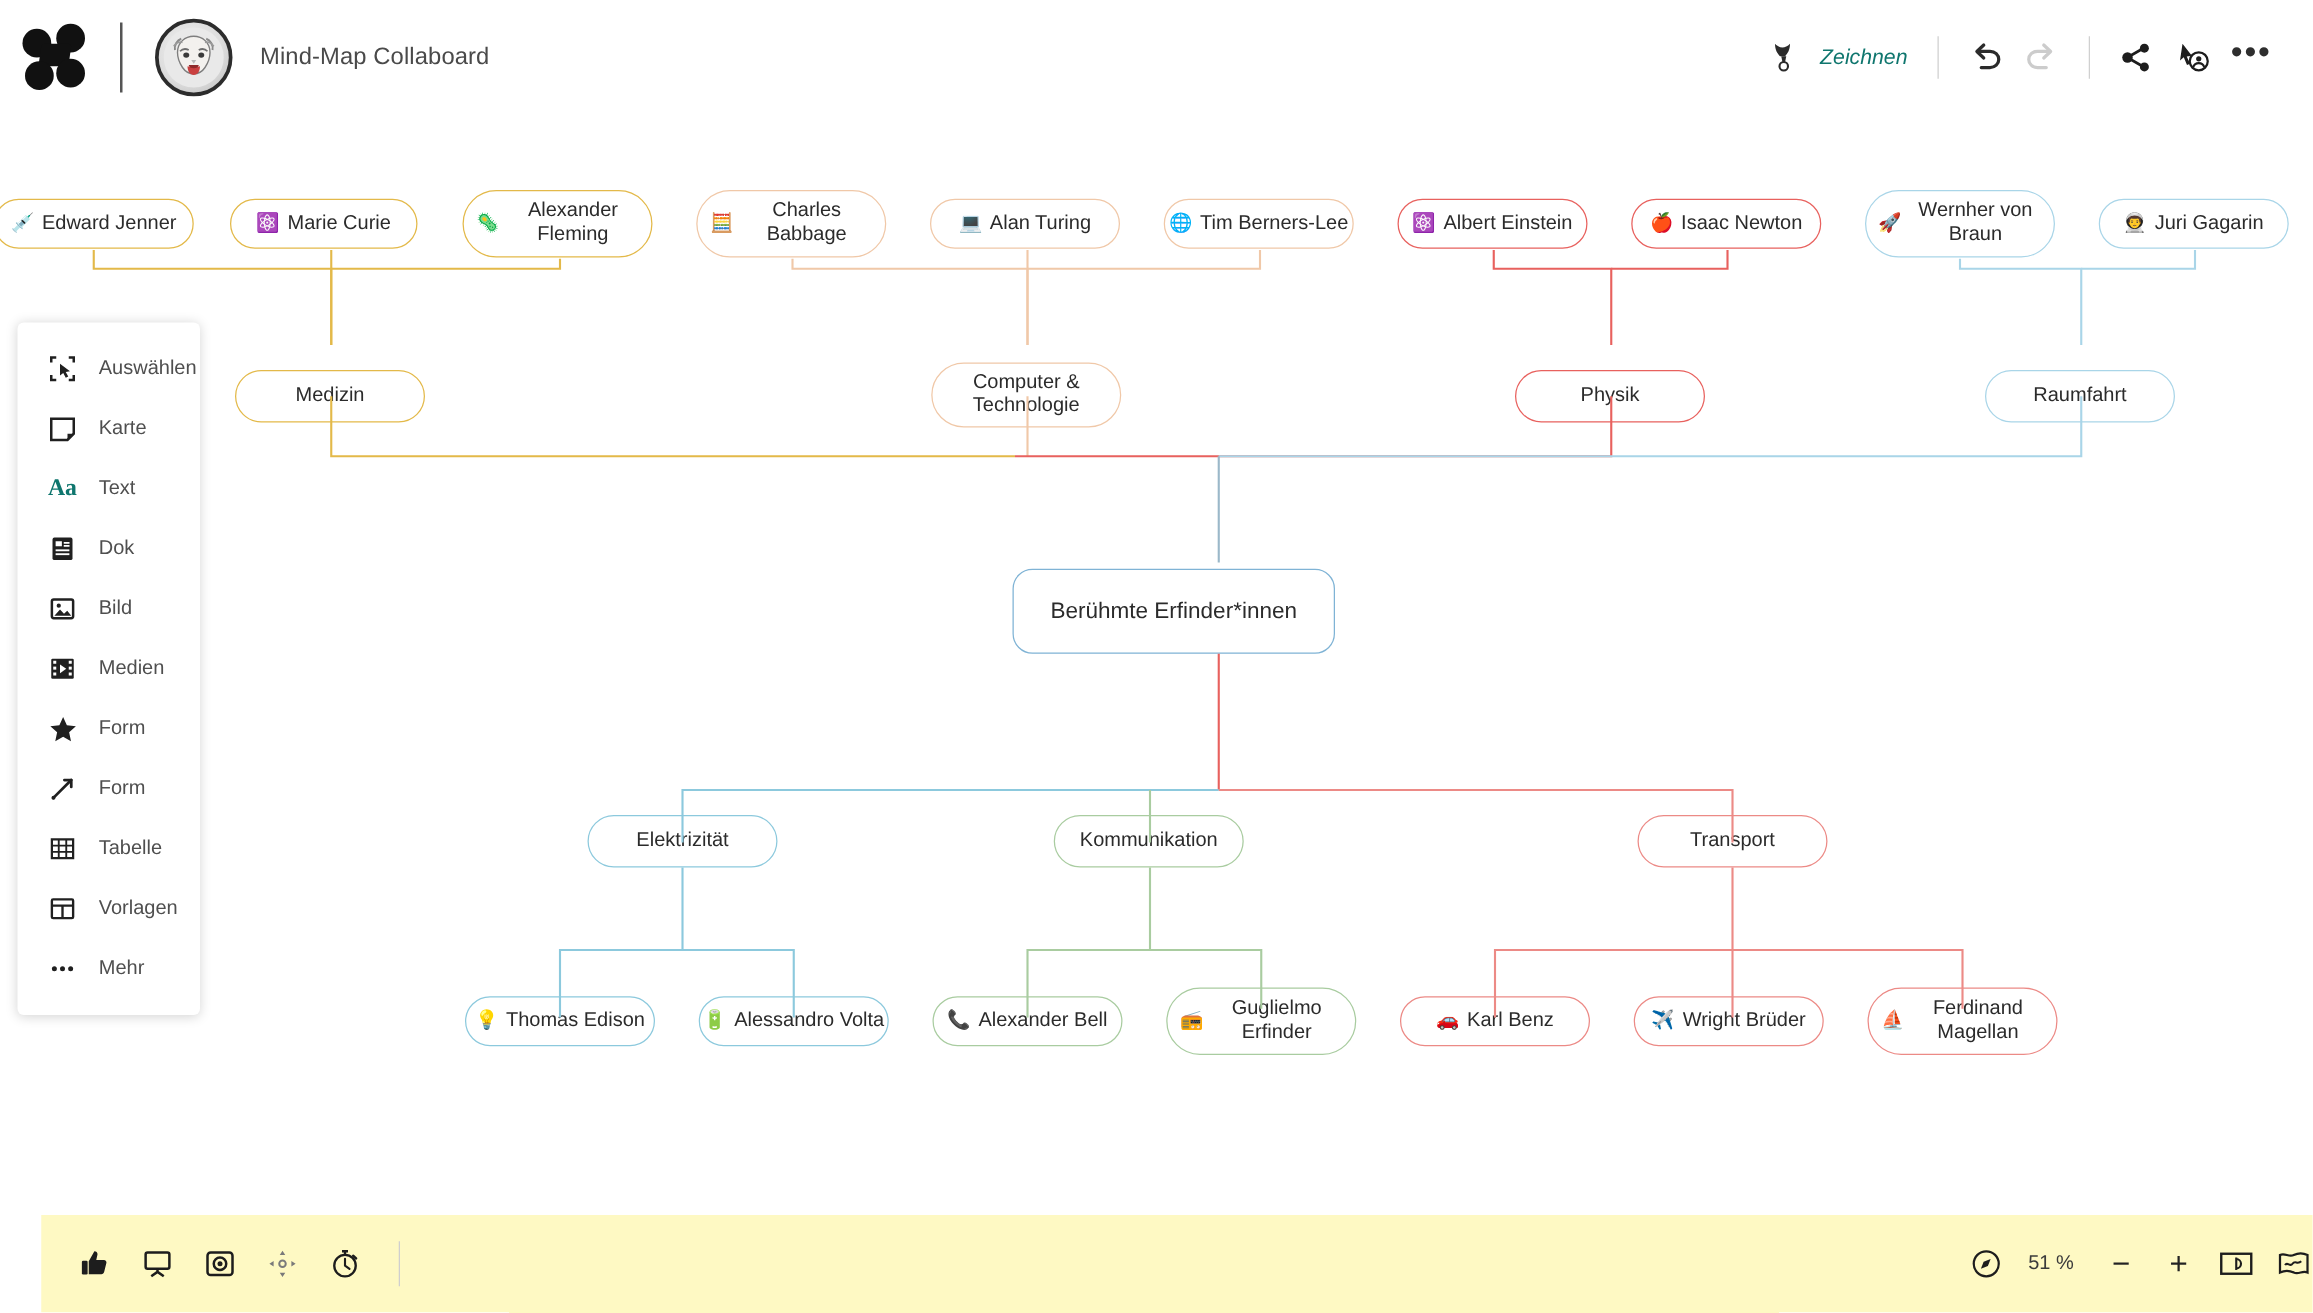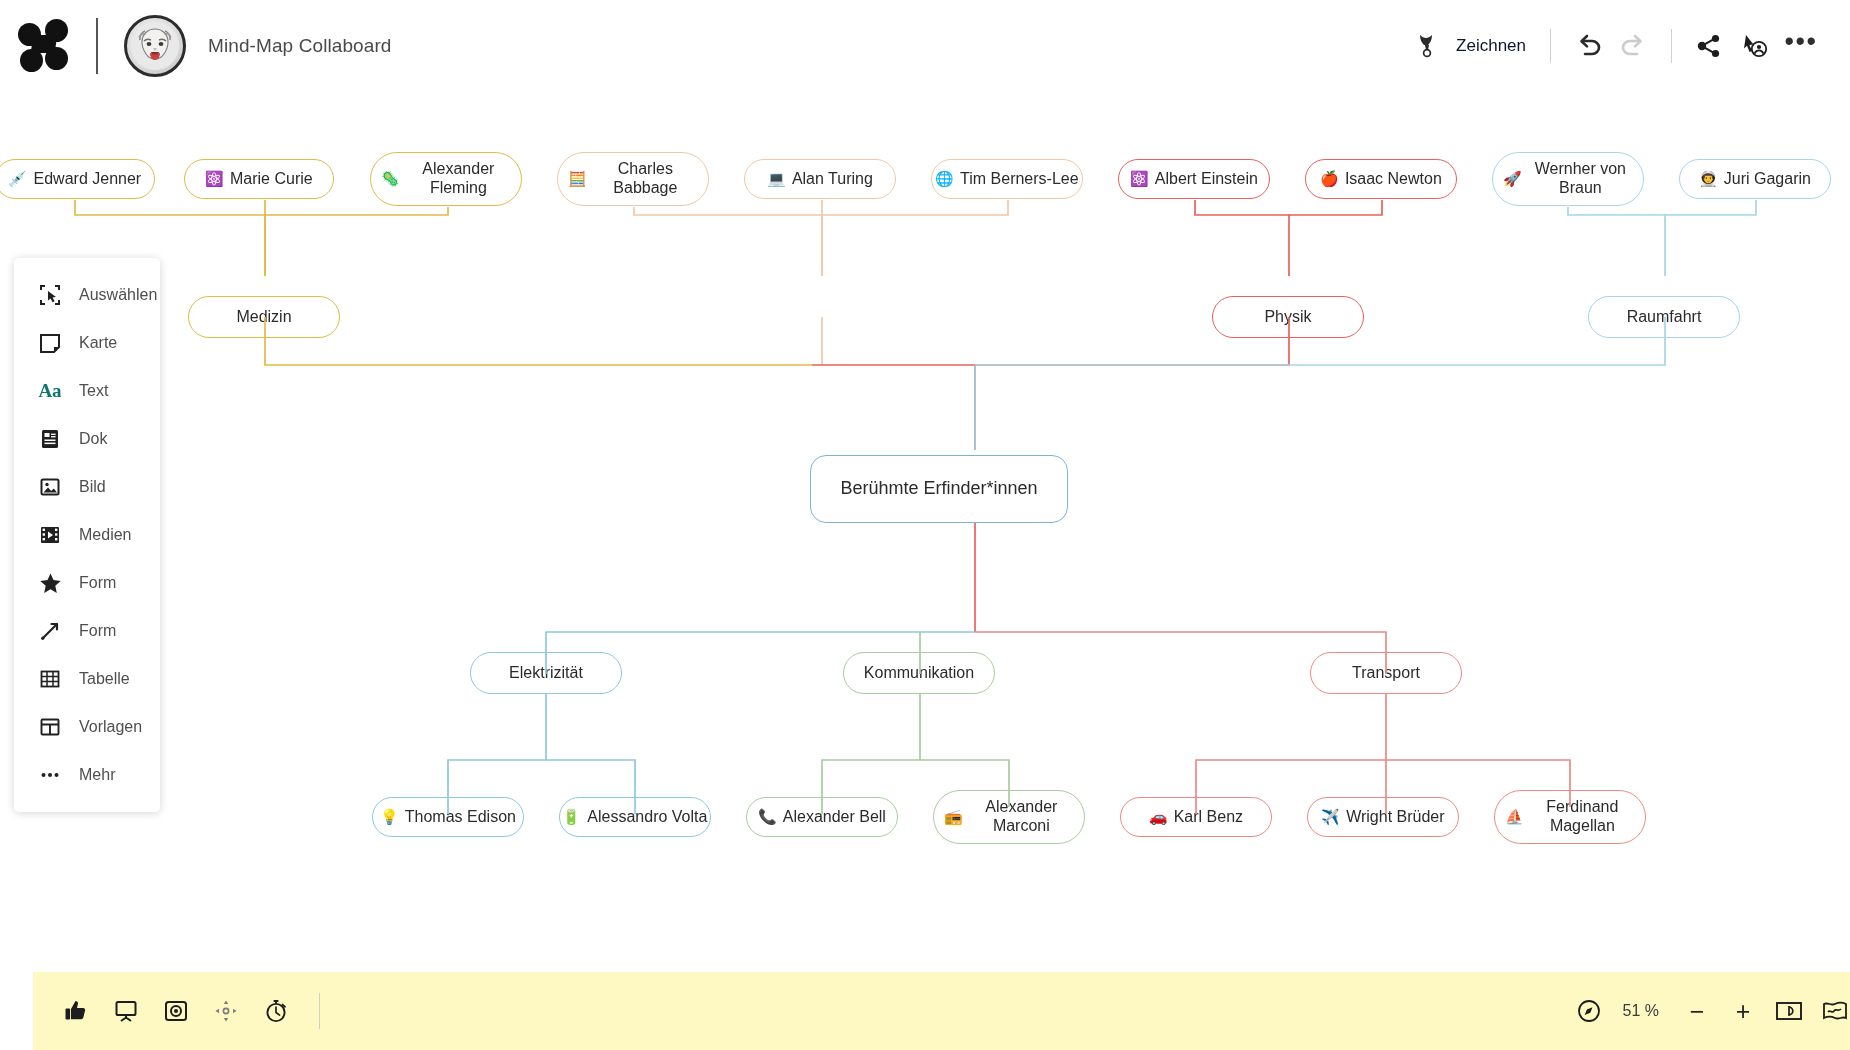--- a/index.html
+++ b/index.html
@@ -40,21 +40,21 @@
   #topbar-right {
     margin-left: auto; display: flex; align-items: center; gap: 0px;
     padding-right: 26px;
   }
   .tb-btn {
     display: flex; align-items: center; justify-content: center;
     height: 46px; min-width: 46px; border-radius: 6px; cursor: pointer;
     color: #2e2e2e;
   }
   .tb-btn.disabled { color: #c8c8c8; cursor: default; }
-  .tb-label { font-size: 17px; color: #0f172a; margin-left: 6px; margin-right: 10px; }
+  .tb-label { font-size: 17px; color: #0f766e; margin-left: 6px; margin-right: 10px; font-style: italic; }
   .tb-sep { width: 1px; height: 34px; background: #d0d0d0; margin: 0 14px; }
   .tb-dots { font-size: 27px; letter-spacing: 1.5px; line-height: 0.5; padding-bottom:8px;}
 
   
   #sidebar {
     position: absolute; left: 14px; top: 258px;
     width: 146px;
     background: #ffffff;
     border-radius: 5px;
     box-shadow: 0 1px 9px rgba(0,0,0,0.17);
@@ -236,20 +236,23 @@
     </g>
   </svg>
 
   <div id="canvas">
       <div class="node root" style="left: 810px; top: 455px; width: 258px; height: 68px; border-color: rgb(127, 179, 213);">
         <span>Berühmte Erfinder*innen</span>
       </div>
       <div class="node cat" style="left: 188px; top: 296px; width: 152px; height: 42px; border-color: rgb(227, 185, 73);">
         <span>Medizin</span>
       </div>
+      <div class="node cat two-line" style="left: 745px; top: 290px; width: 152px; height: 52px; border-color: rgb(240, 200, 168);">
+        <span>Computer &amp; Technologie</span>
+      </div>
       <div class="node cat" style="left: 1212px; top: 296px; width: 152px; height: 42px; border-color: rgb(232, 97, 94);">
         <span>Physik</span>
       </div>
       <div class="node cat" style="left: 1588px; top: 296px; width: 152px; height: 42px; border-color: rgb(169, 213, 232);">
         <span>Raumfahrt</span>
       </div>
       <div class="node cat" style="left: 470px; top: 652px; width: 152px; height: 42px; border-color: rgb(140, 201, 221);">
         <span>Elektrizität</span>
       </div>
       <div class="node cat" style="left: 843px; top: 652px; width: 152px; height: 42px; border-color: rgb(169, 204, 160);">
@@ -305,21 +308,21 @@
       <div class="node" style="left: 559px; top: 797px; width: 152px; height: 40px; border-color: rgb(140, 201, 221);">
         <span class="emo">🔋</span>
         <span>Alessandro Volta</span>
       </div>
       <div class="node" style="left: 746px; top: 797px; width: 152px; height: 40px; border-color: rgb(169, 204, 160);">
         <span class="emo">📞</span>
         <span>Alexander Bell</span>
       </div>
       <div class="node two-line" style="left: 933px; top: 790px; width: 152px; height: 54px; border-color: rgb(169, 204, 160);">
         <span class="emo">📻</span>
-        <span>Alexander Marconi</span>
+        <span>Guglielmo Erfinder</span>
       </div>
       <div class="node" style="left: 1120px; top: 797px; width: 152px; height: 40px; border-color: rgb(236, 138, 134);">
         <span class="emo">🚗</span>
         <span>Karl Benz</span>
       </div>
       <div class="node" style="left: 1307px; top: 797px; width: 152px; height: 40px; border-color: rgb(236, 138, 134);">
         <span class="emo">✈️</span>
         <span>Wright Brüder</span>
       </div>
       <div class="node two-line" style="left: 1494px; top: 790px; width: 152px; height: 54px; border-color: rgb(236, 138, 134);">

